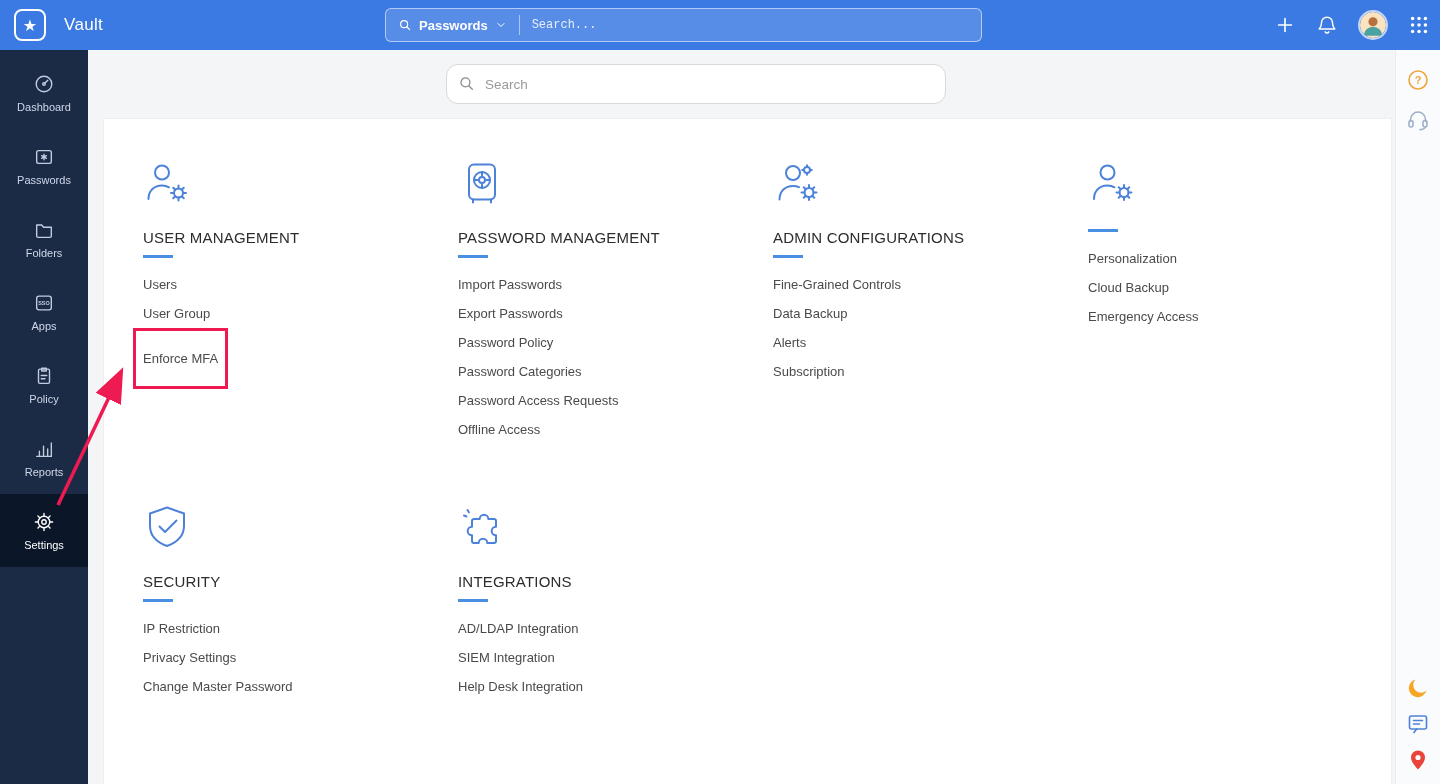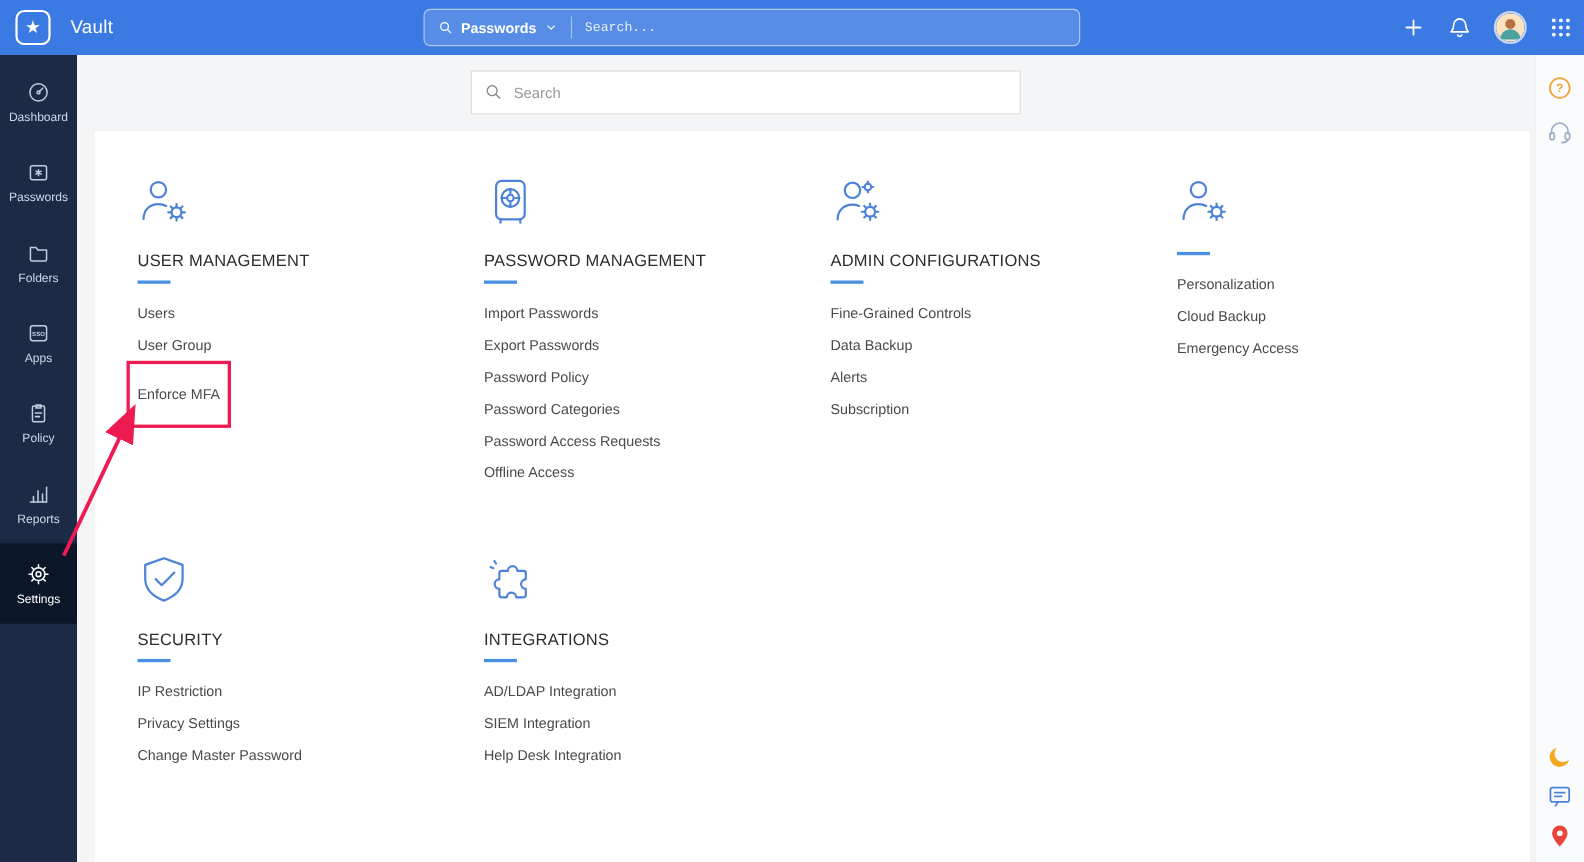--- a/index.html
+++ b/index.html
@@ -22,34 +22,34 @@
   .hdr-right{position:absolute;right:10px;top:0;height:50px;display:flex;align-items:center;gap:20px}
   .hdr-ic{width:22px;height:22px;cursor:pointer}
   .hdr-ic svg{width:22px;height:22px;display:block}
   .avatar{width:30px;height:30px;border-radius:50%;overflow:hidden;border:2px solid rgba(255,255,255,.7);cursor:pointer}
   .avatar svg{width:100%;height:100%;display:block}
 
   
   .row{display:flex;height:734px}
 
   
-  .sidebar{width:70px;background:#1b2a45;padding-top:6px;display:flex;flex-direction:column}
+  .sidebar{width:88px;background:#1b2a45;padding-top:6px;display:flex;flex-direction:column}
   .sb-item{height:73px;display:flex;flex-direction:column;align-items:center;justify-content:center;gap:6px;cursor:pointer}
   .sb-item.sb-active{background:#0b1628}
   .sb-icon{color:#c2cde0}
   .sb-icon svg{width:22px;height:22px;display:block}
   .sb-label{font-size:11px;color:#cfd8e8}
   .sb-active .sb-icon{color:#fff}
   .sb-active .sb-label{color:#fff}
 
   
   .main{flex:1;position:relative;background:#f4f5f7;min-width:0}
   .strip{height:68px;position:relative}
   .main-search{position:absolute;left:358px;top:14px;width:500px;height:40px}
-  .main-search input{width:100%;height:100%;border:1px solid #d9d9d9;border-radius:0;background:#fff;padding:0 12px 0 38px;font-size:13.5px;color:#333;outline:0;font-family:"Liberation Sans",sans-serif}
+  .main-search input{width:100%;height:100%;border:1px solid #d9d9d9;border-radius:12px;background:#fff;padding:0 12px 0 38px;font-size:13.5px;color:#333;outline:0;font-family:"Liberation Sans",sans-serif}
   .main-search input::placeholder{color:#9a9a9a}
   .main-search .mag{position:absolute;left:12px;top:11px;width:17px;height:17px;color:#8a8a8a}
   .main-search .mag svg{width:17px;height:17px}
 
   .card{margin:0 3px 0 15px;height:666px;background:#fff;border:1px solid #efefef;border-bottom:0;padding:40px 0 0 39px;overflow:hidden}
   .grid{display:grid;grid-template-columns:repeat(4,315px);row-gap:59px;align-items:start}
   .sec-icon{height:48px;margin-bottom:22px;color:var(--blue)}
   .sec-icon svg{width:48px;height:48px;display:block}
   .sec-title{font-size:15px;font-weight:500;color:#2c2c2c;letter-spacing:.2px}
   .sec-underline{width:30px;height:3px;background:#4a90e2;margin-top:9px}

